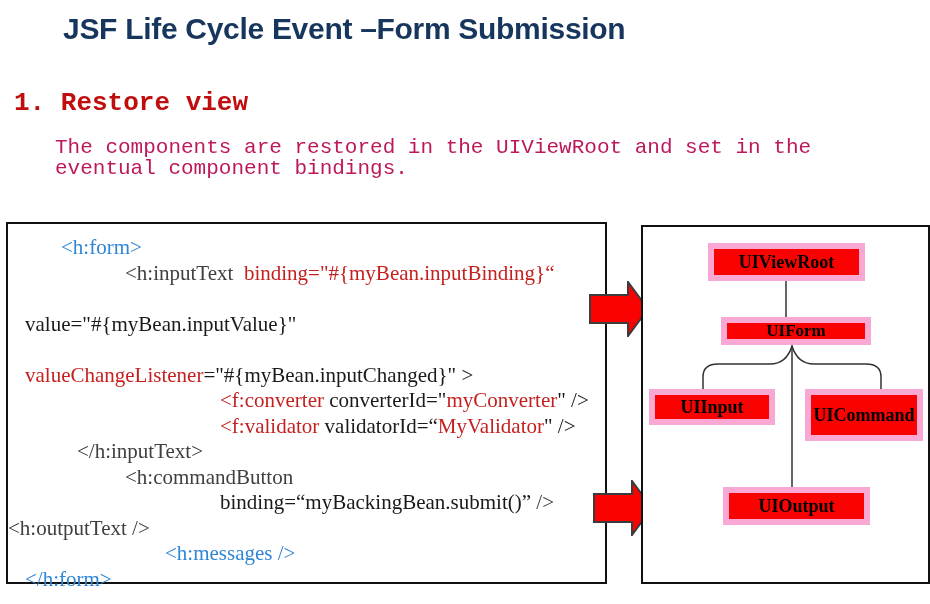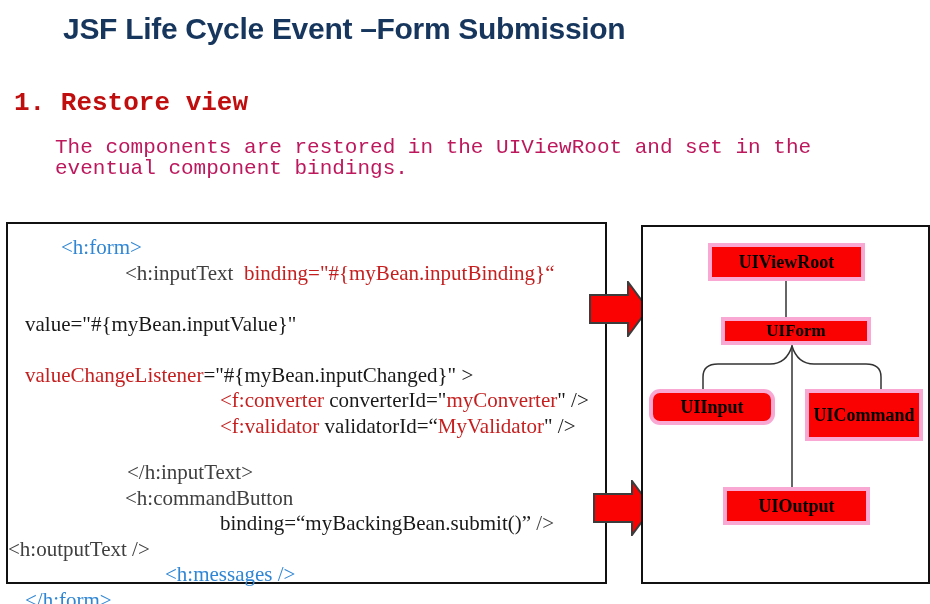--- a/index.html
+++ b/index.html
@@ -24,26 +24,26 @@
   .c-r{color:#C61F1F;}  
   .c-k{color:#1A1A1A;}  
 
   .arrow{position:absolute;width:60px;height:56px;}
   .arrow-1{left:589px;top:281px;}
   .arrow-2{left:593px;top:480px;}
 
   .diagram-box{position:absolute;left:641px;top:225px;width:285px;height:355px;
                border:2px solid #111;background:#fff;}
   .connectors{position:absolute;left:0;top:0;width:285px;height:355px;}
-  .node{position:absolute;background:#FA0202;border:4px solid #f9a8d4;color:#000;
+  .node{position:absolute;background:#FA0202;border:6px solid #f9a8d4;color:#000;
         font-family:"Liberation Serif",serif;font-weight:bold;font-size:18px;
         display:flex;align-items:center;justify-content:center;box-sizing:border-box;}
   .n-uiviewroot{left:65px;top:16px;width:157px;height:38px;}
   .n-uiform{left:78px;top:90px;width:150px;height:28px;font-size:17px;}
-  .n-uiinput{left:6px;top:162px;width:126px;height:36px;border-radius:11px;}
+  .n-uiinput{left:6px;top:162px;width:126px;height:36px;}
   .n-uicommand{left:162px;top:162px;width:118px;height:52px;}
   .n-uioutput{left:80px;top:260px;width:147px;height:38px;}
 </style>
 </head>
 <body>
 
 <div class="slide">
 
   <div class="title">JSF Life Cycle Event –Form Submission</div>
 
@@ -57,21 +57,21 @@
   <div class="code-box">
     <div class="code-lines">
         <div class="code-line" style="padding-left: 17px; margin-left: 36px;"><span class="c-b">&lt;h:form&gt;</span></div>
         <div class="code-line" style="padding-left: 117px;"><span class="c-t">&lt;h:inputText</span><span class="c-r">  binding="#{myBean.inputBinding}“</span></div>
         <div class="code-line" style="padding-left: 17px;"> </div>
         <div class="code-line" style="padding-left: 17px;"><span class="c-k">value="#{myBean.inputValue}"</span></div>
         <div class="code-line" style="padding-left: 17px;"> </div>
         <div class="code-line" style="padding-left: 17px;"><span class="c-r">valueChangeListener</span><span class="c-k">="#{myBean.inputChanged}" &gt;</span></div>
         <div class="code-line" style="padding-left: 212px;"><span class="c-r">&lt;f:converter</span><span class="c-k"> converterId="</span><span class="c-r">myConverter</span><span class="c-k">" /&gt;</span></div>
         <div class="code-line" style="padding-left: 212px;"><span class="c-r">&lt;f:validator</span><span class="c-k"> validatorId=“</span><span class="c-r">MyValidator</span><span class="c-k">" /&gt;</span></div>
-        <div class="code-line" style="padding-left: 119px; margin-top: 21px;"><span class="c-t">&lt;/h:inputText&gt;</span></div>
+        <div class="code-line" style="padding-left: 69px;"><span class="c-t">&lt;/h:inputText&gt;</span></div>
         <div class="code-line" style="padding-left: 117px;"><span class="c-t">&lt;h:commandButton</span></div>
         <div class="code-line" style="padding-left: 212px;"><span class="c-k">binding=“myBackingBean.submit()”</span><span class="c-t"> /&gt;</span></div>
         <div class="code-line" style=""><span class="c-t">&lt;h:outputText /&gt;</span></div>
         <div class="code-line" style="padding-left: 117px; margin-left: 40px;"><span class="c-b">&lt;h:messages /&gt;</span></div>
         <div class="code-line" style="padding-left: 17px;"><span class="c-b">&lt;/h:form&gt;</span></div>
       </div>
   </div>
 
   <svg class="arrow arrow-1" viewBox="0 0 60 56">
     <polygon points="1,14 39,14 39,1 59,28 39,55 39,42 1,42" fill="#FA0202" stroke="#3C3C3C" stroke-width="2"></polygon>

